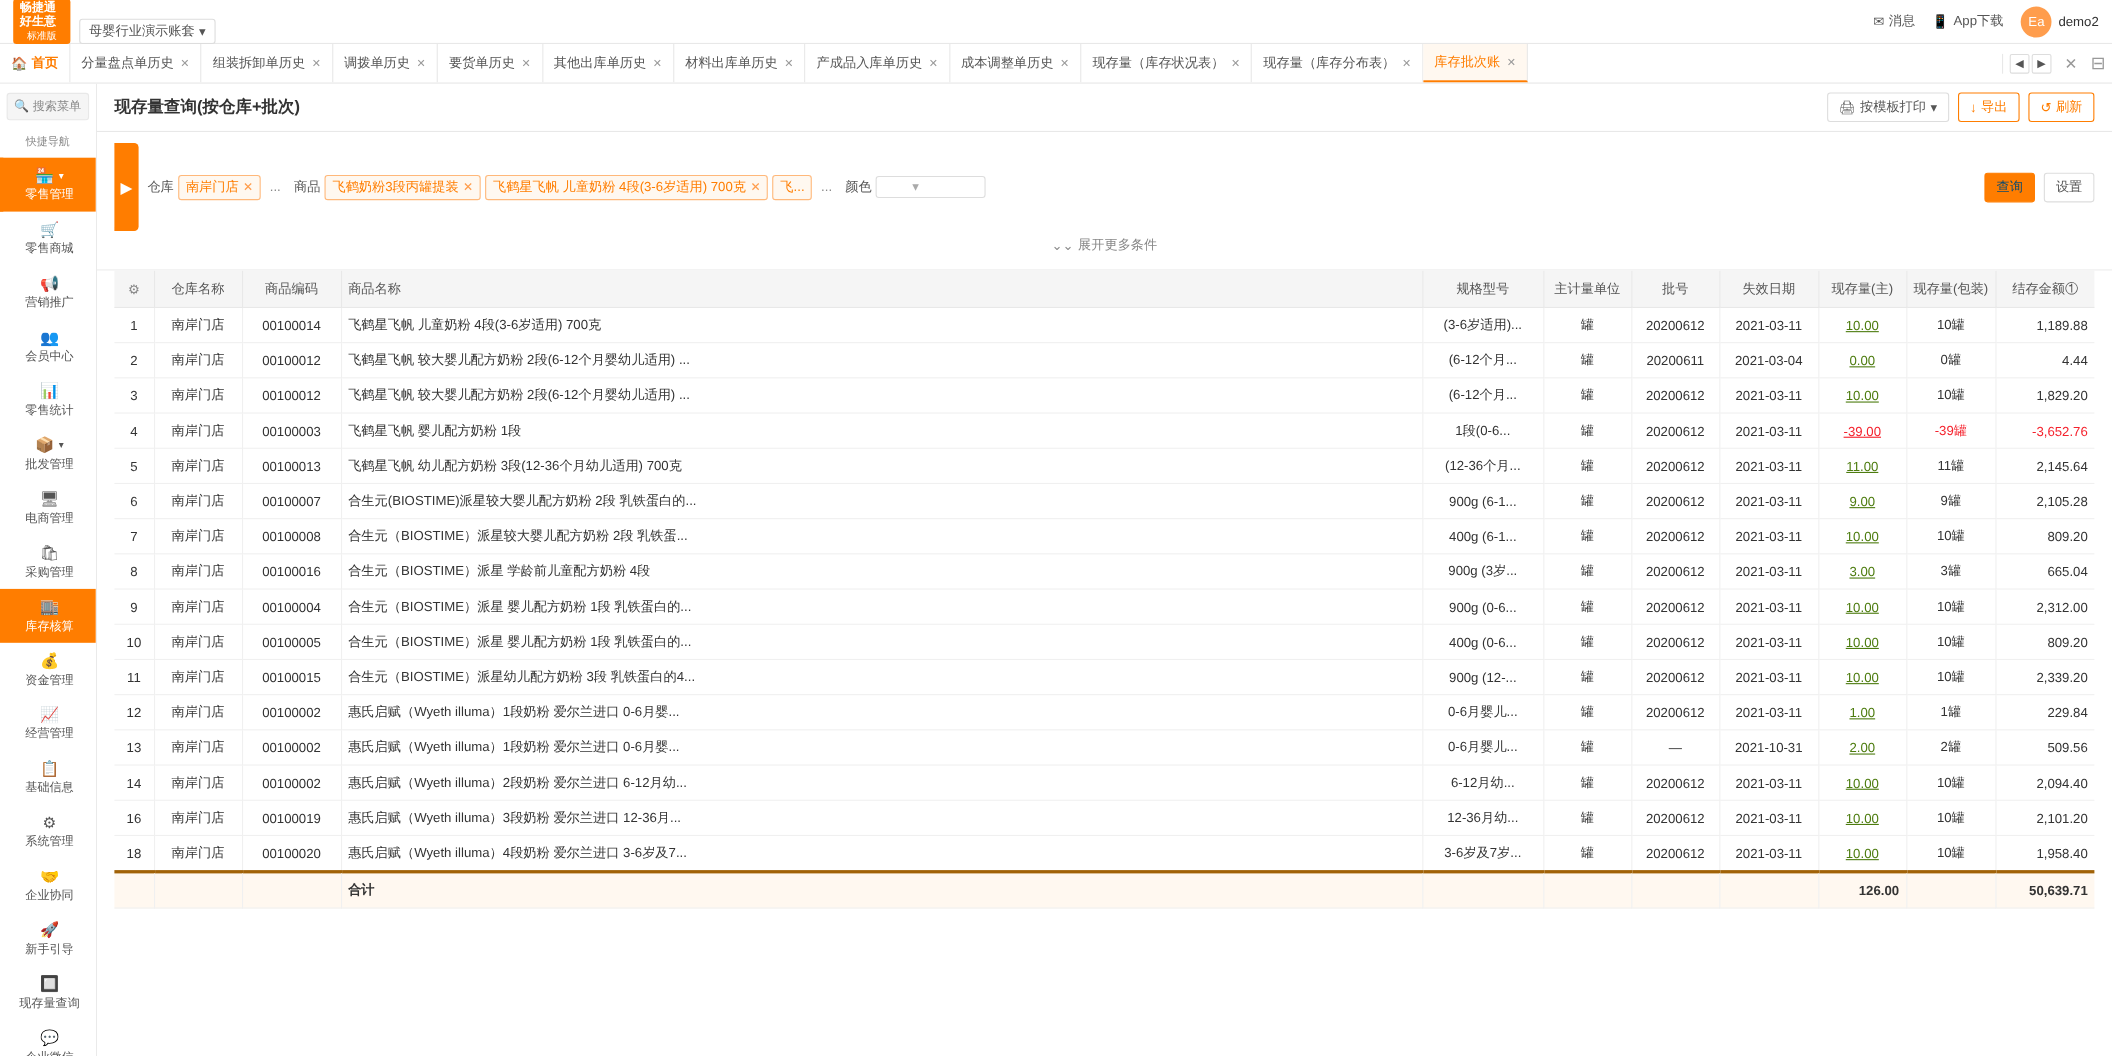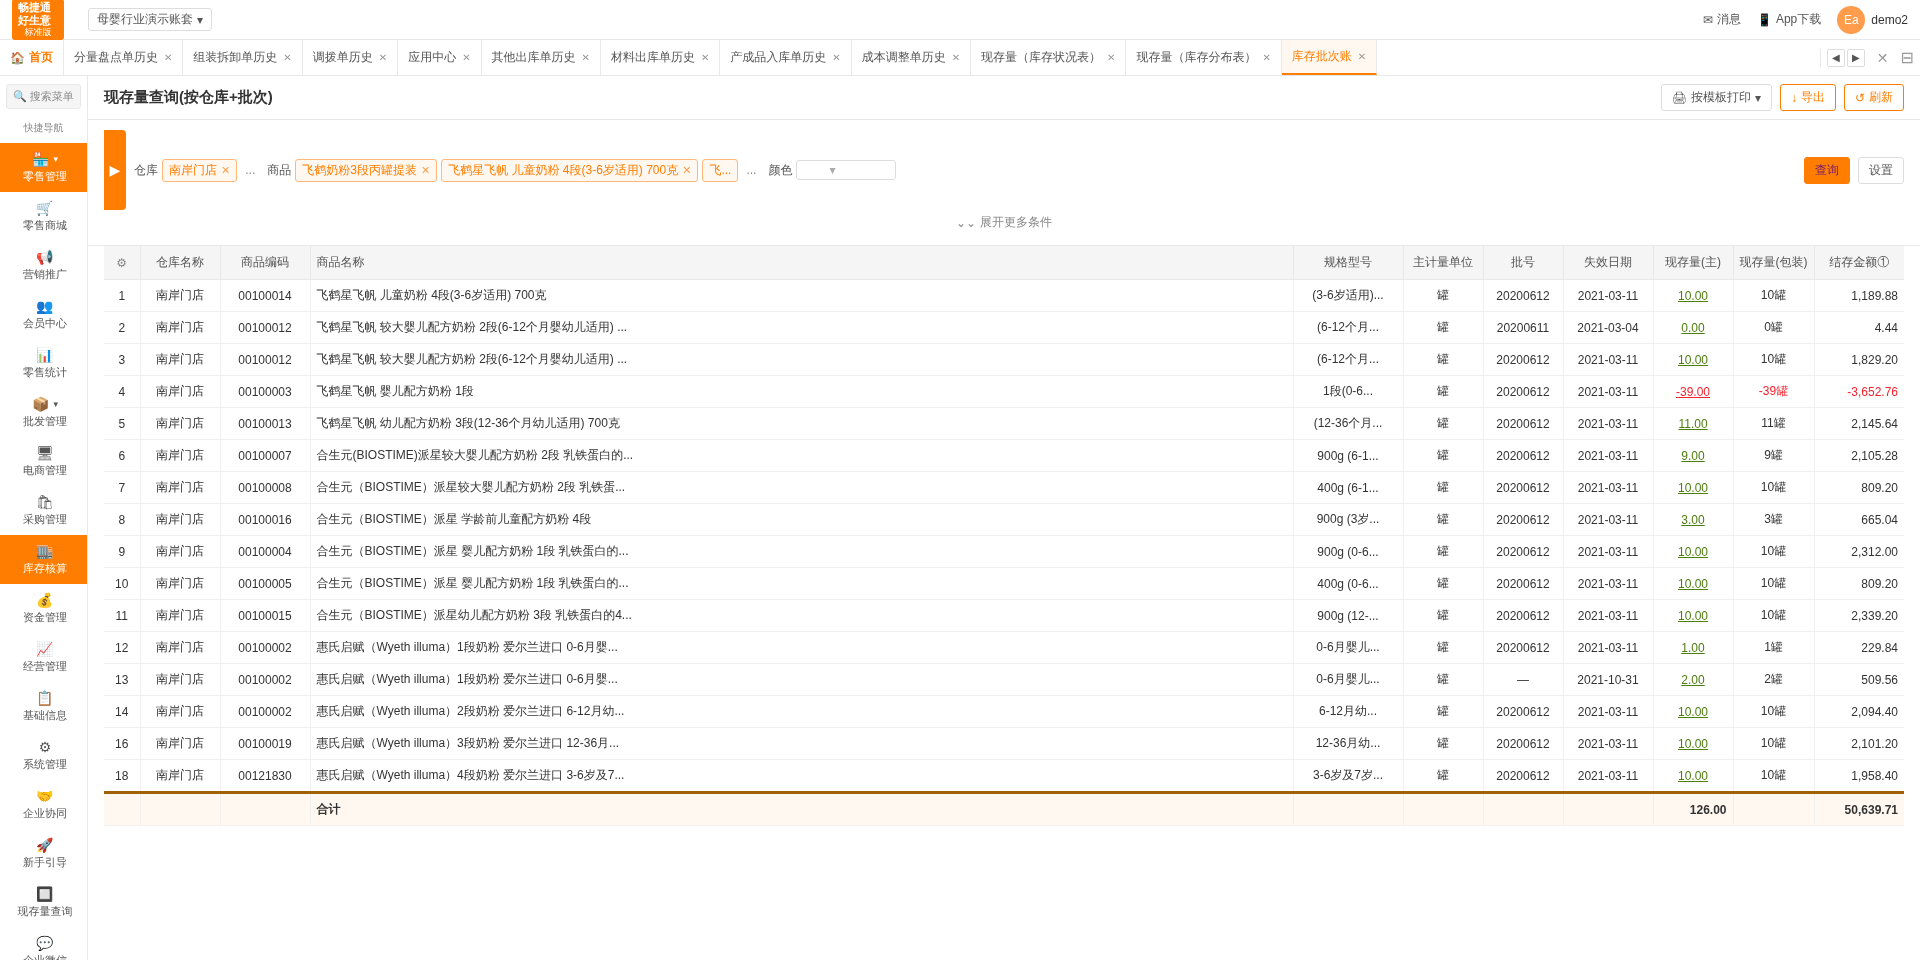--- a/index.html
+++ b/index.html
@@ -1,20 +1,20 @@
 <!DOCTYPE html>
 <html><head>
   <meta charset="utf-8">
   <style>
     * { box-sizing: border-box; margin: 0; padding: 0; }
     body { font-family: 'Microsoft YaHei', Arial, sans-serif; font-size: 12px; background: #f5f5f5; color: #333; display: flex; flex-direction: column; height: 960px; overflow: hidden; }
 
     
     .topbar { display: flex; align-items: center; background: #fff; border-bottom: 1px solid #e8e8e8; height: 40px; padding: 0 12px; justify-content: space-between; flex-shrink: 0; }
-    .topbar-left { display: flex; align-items: center; gap: 24px; }
+    .topbar-left { display: flex; align-items: flex-end; gap: 8px; }
     .logo-area { display: flex; flex-direction: column; align-items: center; background: #ff7d00; color: #fff; padding: 2px 6px; border-radius: 3px; font-size: 10px; line-height: 1.2; width: 52px; }
     .logo-area .logo-main { font-size: 11px; font-weight: bold; }
     .logo-area .logo-sub { font-size: 9px; }
     .industry-select { display: flex; align-items: center; border: 1px solid #ddd; border-radius: 3px; padding: 2px 8px; font-size: 12px; color: #555; cursor: pointer; gap: 4px; }
     .topbar-right { display: flex; align-items: center; gap: 16px; }
     .topbar-icon-btn { display: flex; align-items: center; gap: 4px; color: #555; cursor: pointer; font-size: 12px; }
     .user-area { display: flex; align-items: center; gap: 6px; cursor: pointer; }
     .avatar { width: 28px; height: 28px; border-radius: 50%; background: #ff9d4d; display: flex; align-items: center; justify-content: center; color: #fff; font-size: 12px; }
 
     
@@ -43,21 +43,21 @@
     .sidebar-item-row { display: flex; align-items: center; gap: 2px; }
 
     
     .content { flex: 1; display: flex; flex-direction: column; overflow: hidden; }
 
     
     .page-header { background: #fff; border-bottom: 1px solid #e8e8e8; padding: 8px 16px; display: flex; align-items: center; justify-content: space-between; flex-shrink: 0; }
     .page-title { font-size: 15px; font-weight: bold; color: #333; }
     .page-actions { display: flex; align-items: center; gap: 8px; }
     .action-btn { display: flex; align-items: center; gap: 4px; padding: 4px 10px; border-radius: 3px; cursor: pointer; font-size: 12px; border: 1px solid #ddd; background: #fff; color: #555; }
-    .action-btn.primary { background: #ff7d00; color: #701a75; border-color: #ff7d00; }
+    .action-btn.primary { background: #ff7d00; color: #0c4a6e; border-color: #ff7d00; }
     .action-btn.secondary { background: #fff; color: #ff7d00; border-color: #ff7d00; }
 
     
     .filter-area { background: #fff; padding: 10px 16px; border-bottom: 1px solid #e8e8e8; flex-shrink: 0; }
     .filter-row { display: flex; align-items: center; gap: 8px; flex-wrap: wrap; }
     .filter-item { display: flex; align-items: center; gap: 4px; }
     .filter-label { color: #555; font-size: 12px; white-space: nowrap; }
     .filter-tags { display: flex; align-items: center; gap: 4px; flex-wrap: wrap; }
     .filter-tag { display: flex; align-items: center; background: #fff8f0; border: 1px solid #ffb87a; border-radius: 3px; padding: 2px 6px; font-size: 12px; color: #ff7d00; gap: 4px; }
     .filter-tag .tag-x { cursor: pointer; color: #ff9d4d; font-size: 11px; }
@@ -140,21 +140,21 @@
     </div>
     <div class="tab-item">
       <span>组装拆卸单历史</span>
       <span class="close-x">✕</span>
     </div>
     <div class="tab-item">
       <span>调拨单历史</span>
       <span class="close-x">✕</span>
     </div>
     <div class="tab-item">
-      <span>应用中心</span>
+      <span>要货单历史</span>
       <span class="close-x">✕</span>
     </div>
     <div class="tab-item">
       <span>其他出库单历史</span>
       <span class="close-x">✕</span>
     </div>
     <div class="tab-item">
       <span>材料出库单历史</span>
       <span class="close-x">✕</span>
     </div>
@@ -557,21 +557,21 @@
       <td>罐</td>
       <td>20200612</td>
       <td>2021-03-11</td>
       <td class="td-link">10.00</td>
       <td class="">10罐</td>
       <td class="td-right">2,101.20</td>
     </tr>
             <tr>
       <td>18</td>
       <td>南岸门店</td>
-      <td>00121830</td>
+      <td>00100020</td>
       <td class="td-left">惠氏启赋（Wyeth illuma）4段奶粉 爱尔兰进口 3-6岁及7...</td>
       <td>3-6岁及7岁...</td>
       <td>罐</td>
       <td>20200612</td>
       <td>2021-03-11</td>
       <td class="td-link">10.00</td>
       <td class="">10罐</td>
       <td class="td-right">1,958.40</td>
     </tr>
             <tr class="tr-summary">

